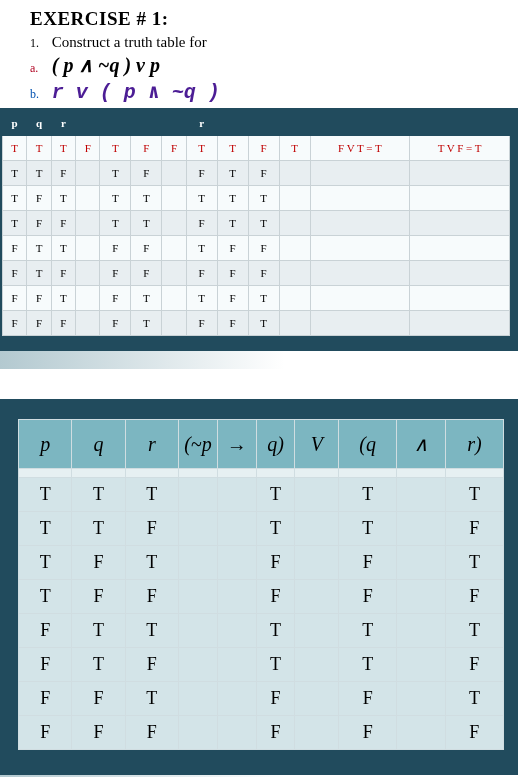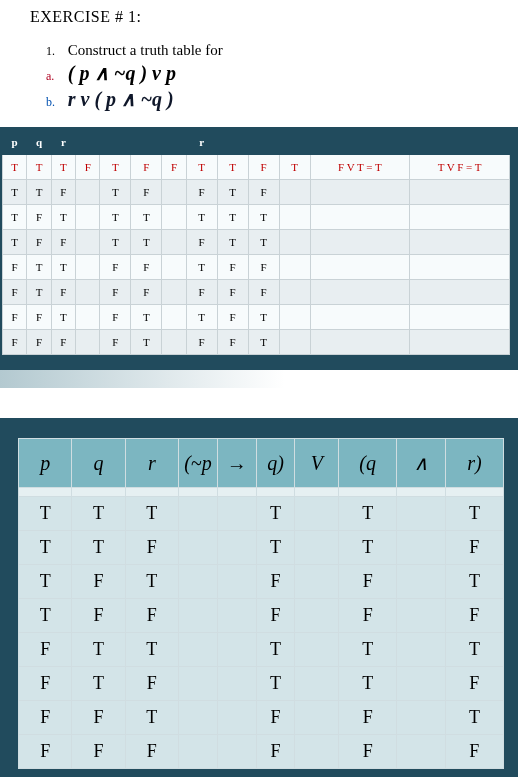--- a/index.html
+++ b/index.html
@@ -6,26 +6,27 @@
     margin: 0;
     padding: 0;
     background: #fff;
     font-family: "Times New Roman", serif;
     width: 518px;
   }
   .page-top {
     padding: 8px 20px 0 30px;
   }
   .ex-title {
-    font-size: 16px;
+    font-size: 19px;
     letter-spacing: 0.5px;
     margin: 0 0 4px 0;
+    font-weight: bold;
   }
   .stem-list {
-    margin: 16px;
+    margin: 0;
     padding: 0;
     list-style: none;
   }
   .stem-list li {
     font-size: 15px;
     margin: 2px 0;
   }
   .num {
     display: inline-block;
     width: 18px;
@@ -37,21 +38,21 @@
     font-size: 12px;
     color: #b00020;
   }
   .lab.b { color: #0050b0; }
   .expr {
     font-style: italic;
     font-weight: bold;
     font-size: 20px;
   }
   .stem-list .expr-a { color: #000; }
-  .stem-list .expr-b { color: #0f172a; }
+  .stem-list .expr-b { color: #4c1d95; font-family: Liberation Mono, monospace; }
 
   
   .t1-wrap {
     background: #214b5d;
     padding: 2px 8px 14px 2px;
     margin-top: 4px;
   }
   table.tt {
     border-collapse: collapse;
     width: 100%;

